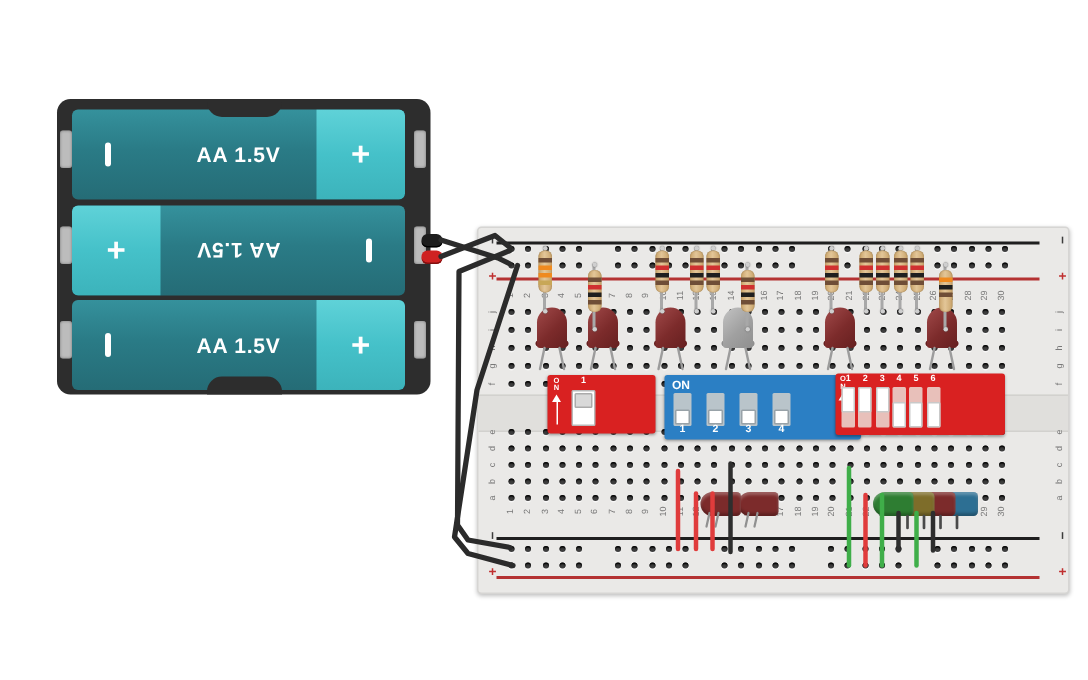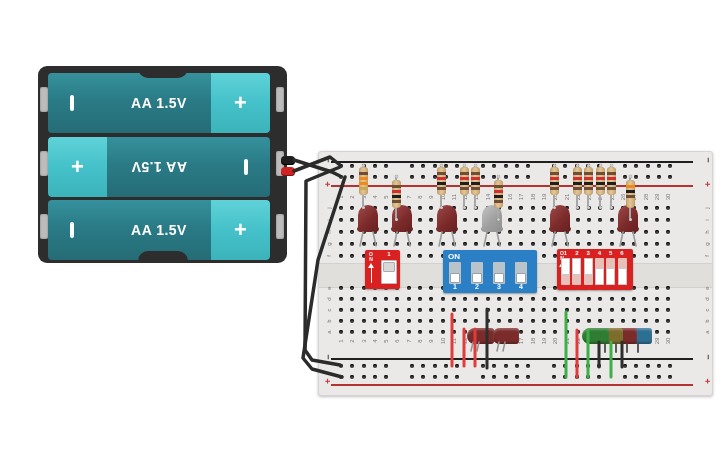--- a/index.html
+++ b/index.html
@@ -39,21 +39,21 @@
   .sym-minus{color:#3c3c3c;}
 
   
   .res-body{width:9px;border-radius:4px;background:linear-gradient(90deg,#c9a46b,#e3c698 45%,#c9a46b);box-shadow:inset 0 0 1px #8a6a3a;z-index:12;}
   .res-band{position:absolute;left:0;width:100%;height:3px;}
   .res-lead{width:2px;background:#a8a8a8;z-index:11;}
   .pin{width:3px;height:3px;border-radius:50%;background:#cfcfcf;box-shadow:0 0 1px #555;z-index:11;}
   .led-v{width:20px;height:27px;border-radius:10px 10px 2px 2px;z-index:10;}
   .led-flange{height:4px;border-radius:2px;z-index:10;}
   .led-h{height:16px;border-radius:8px 3px 3px 8px;box-shadow:inset 0 2px 2px rgba(255,255,255,.25), inset 0 -2px 2px rgba(0,0,0,.25);}
-  .dip{border-radius:2px;box-shadow:0 1px 2px rgba(0,0,0,.35);z-index:14;}
+  .dip{border-radius:2px;box-shadow:0 1px 2px rgba(0,0,0,.35);z-index:14;padding-left:37px;}
   .dip-track{position:absolute;border-radius:1px;}
   .dip-num{position:absolute;color:#fff;font-weight:bold;text-align:center;}
   .dip-on{position:absolute;color:#fff;font-weight:bold;}
   .arrow-stem{position:absolute;width:1px;background:#fff;}
   .arrow-head{position:absolute;width:0;height:0;border-left:3px solid transparent;border-right:3px solid transparent;border-bottom:5px solid #fff;}
   svg#wire-layer{position:absolute;left:0;top:0;pointer-events:none;z-index:20;}
 </style>
 </head>
 <body>
 

